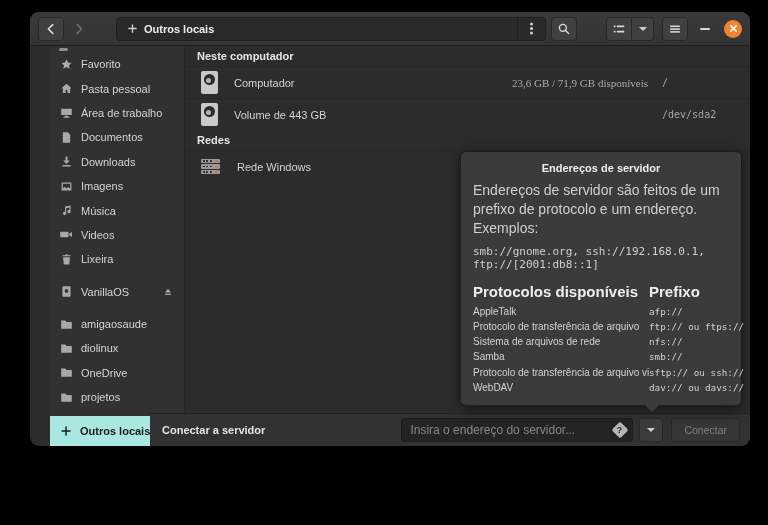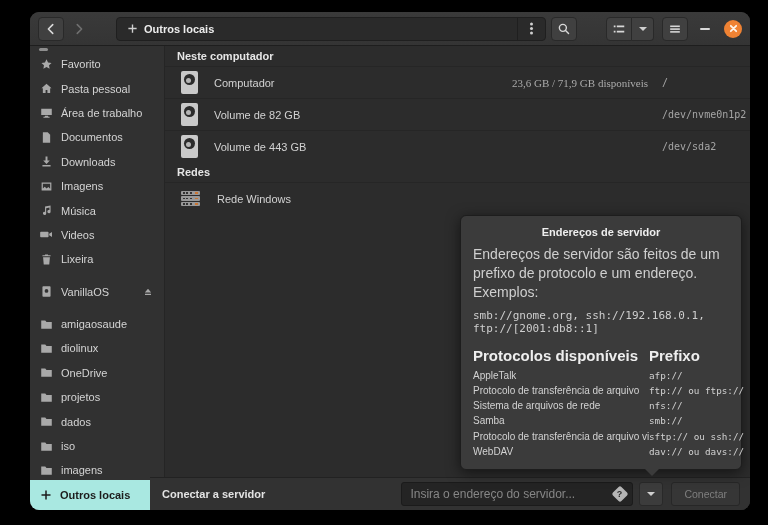--- a/index.html
+++ b/index.html
@@ -1,18 +1,18 @@
 <!DOCTYPE html>
 <html><head>
 <meta charset="utf-8">
 <style>
   html,body{margin:0;padding:0;background:#000;width:768px;height:525px;overflow:hidden;
     font-family:"Liberation Sans",sans-serif;-webkit-font-smoothing:antialiased;}
   *{box-sizing:border-box;}
-  .window{position:absolute;left:30px;top:12px;width:720px;height:498px;border-radius:9px;
+  .window{position:absolute;left:30px;top:12px;width:720px;height:434px;border-radius:9px;
     background:#2c2c2c;overflow:hidden;box-shadow:0 6px 24px rgba(0,0,0,.7);
     display:flex;flex-direction:column;}
   
   .headerbar{height:34px;flex:none;display:flex;align-items:center;
     background:linear-gradient(#3a3a3a,#343434);border-bottom:1px solid #1e1e1e;padding:0 8px;}
   .hb-btn{height:24px;min-width:26px;display:flex;align-items:center;justify-content:center;
     background:#404040;border:1px solid #292929;border-radius:4px;color:#d8d8d8;}
   .hb-btn.flat{background:transparent;border-color:transparent;}
   .hb-btn.dim{color:#6f6f6f;}
   .nav-group{display:flex;gap:2px;}
@@ -29,21 +29,21 @@
   .split{display:flex;}
   .split .hb-btn:first-child{border-radius:4px 0 0 4px;}
   .split .hb-btn:last-child{border-radius:0 4px 4px 0;border-left:none;min-width:22px;}
   .caret{width:0;height:0;border:4px solid transparent;border-top-color:#cfcfcf;margin-top:4px;}
   .min-bar{width:10px;height:2px;background:#d8d8d8;border-radius:1px;}
   .close-btn{width:18px;height:18px;border-radius:50%;display:flex;align-items:center;
     justify-content:center;margin-left:10px;}
   
   .body{flex:1;display:flex;min-height:0;position:relative;}
   .sidebar{width:135px;flex:none;background:#313131;border-right:1px solid #252525;
-    position:relative;padding-top:2px;}
+    position:relative;padding-top:2px;margin-left:20px;}
   .sliver{width:9px;height:3px;background:#8e8e8e;border-radius:2px;margin:0 0 1px 9px;}
   .side-item{height:24.4px;display:flex;align-items:center;padding:0 10px;gap:8px;
     color:#d4d4d4;font-size:11px;white-space:nowrap;}
   .side-item svg{flex:none;color:#a9a9a9;}
   .side-gap{height:8px;}
   .eject{margin-left:auto;color:#bdbdbd;display:flex;}
   .side-item.sel{position:absolute;left:0;right:0;bottom:0;height:30px;background:#a9e8e1;
     color:#1c1c1c;font-weight:600;}
   .side-item.sel svg{color:#1c1c1c;}
   
@@ -301,26 +301,20 @@
       <div class="sect-title">Neste computador</div>
 
       <div class="place-row">
         <span class="drive-ico"></span>
         <span class="row-name">Computador</span>
         <span class="row-info">23,6 GB / 71,9 GB disponíveis</span>
         <span class="row-path">/</span>
       </div>
       <div class="place-row">
         <span class="drive-ico"></span>
-        <span class="row-name">Volume de 82 GB</span>
-        <span class="row-info"></span>
-        <span class="row-path">/dev/nvme0n1p2</span>
-      </div>
-      <div class="place-row">
-        <span class="drive-ico"></span>
         <span class="row-name">Volume de 443 GB</span>
         <span class="row-info"></span>
         <span class="row-path">/dev/sda2</span>
       </div>
 
       <div class="sect-title">Redes</div>
 
       <div class="place-row">
         <span class="net-ico">
           <span class="srv"></span>

